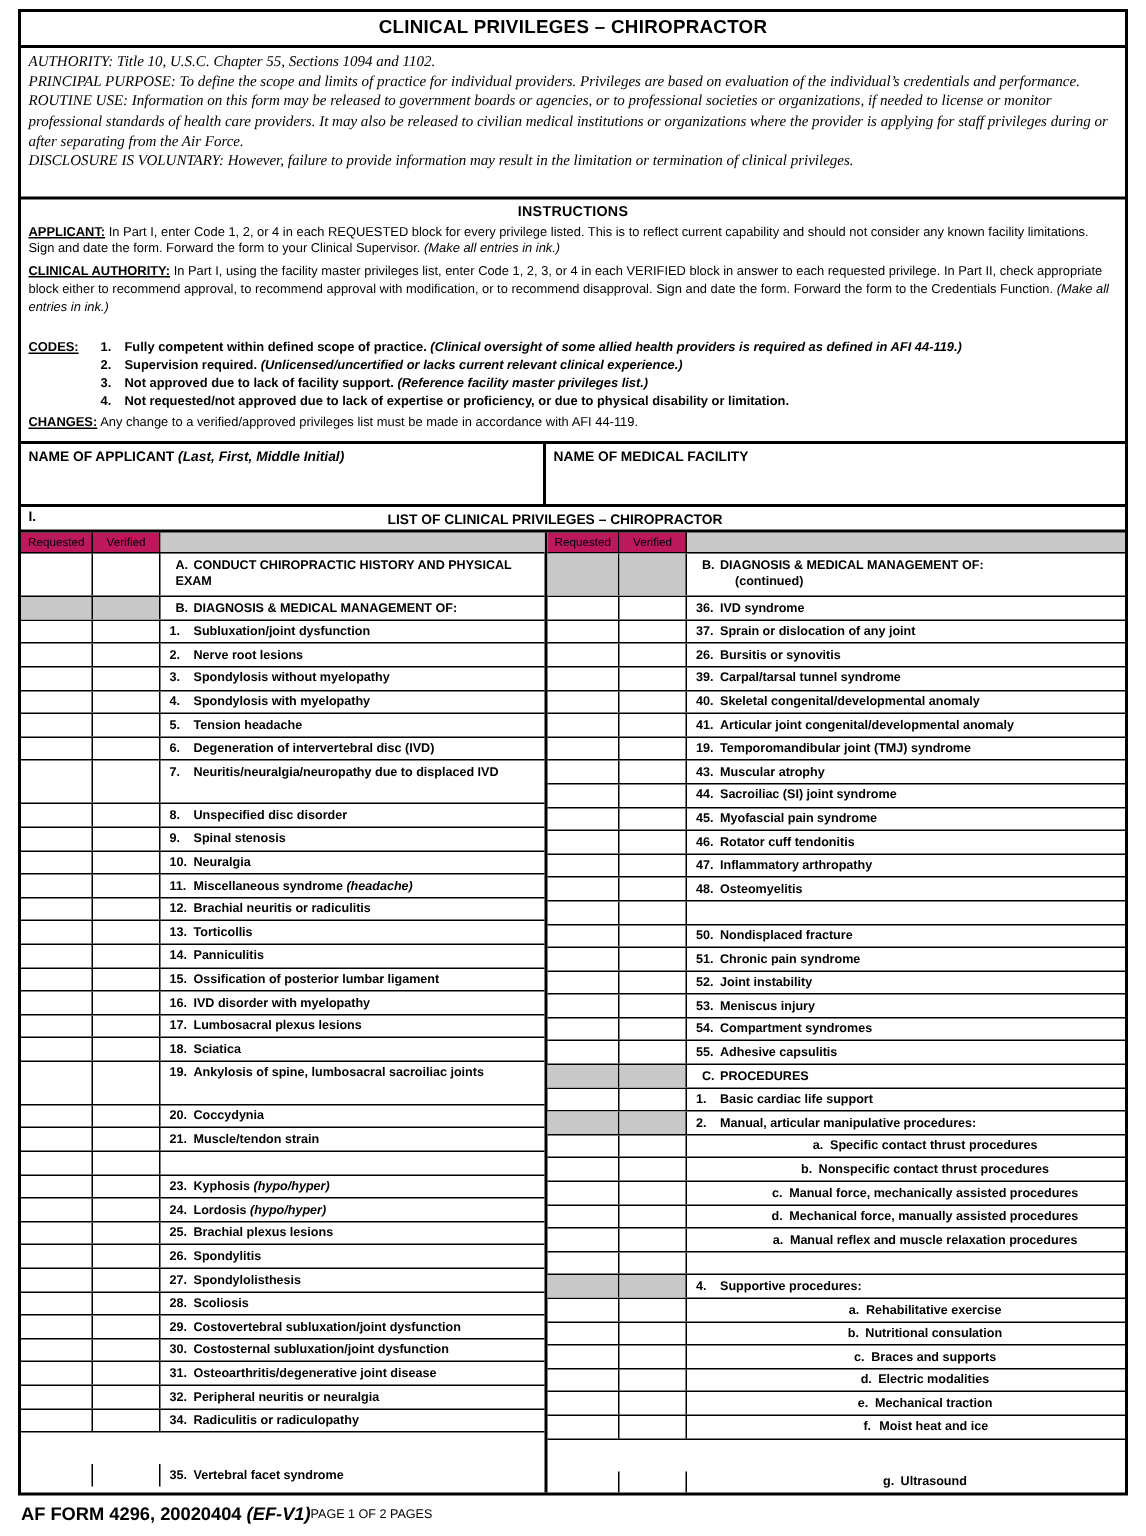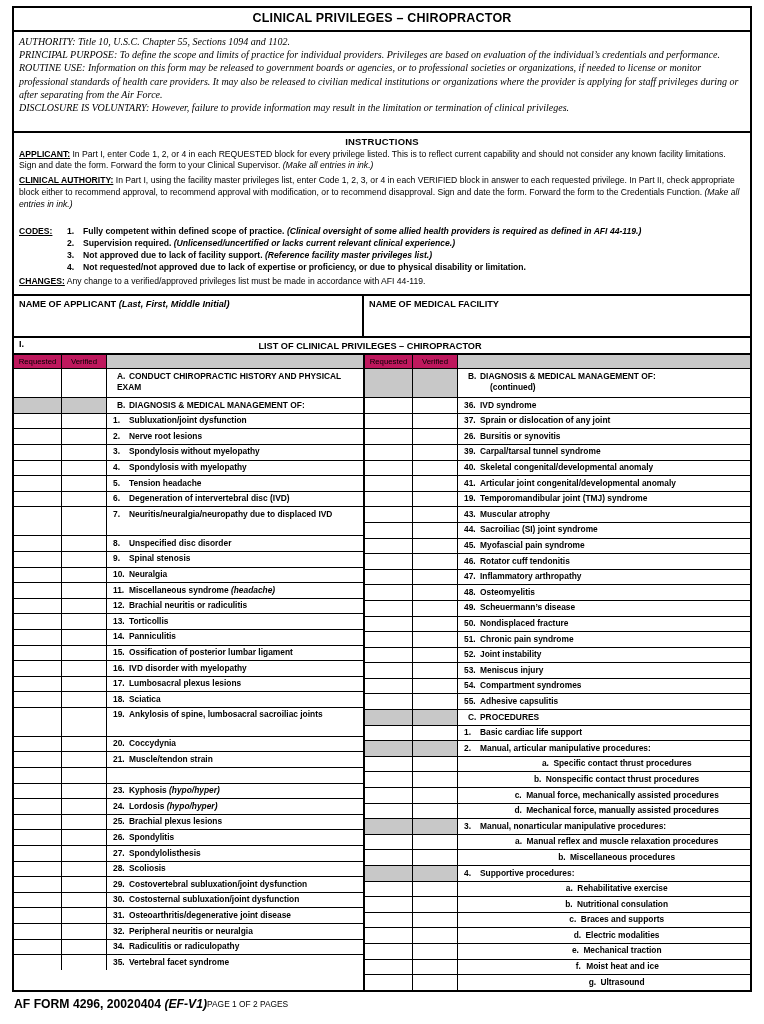--- a/index.html
+++ b/index.html
@@ -168,21 +168,21 @@
     box-sizing: border-box;
   }
   .t-head .c-desc { background: #c8c8c8; }
 
   .t-row {
     display: flex;
     border-bottom: 1px solid #000;
     min-height: 14.6px;
     font-size: 8.4px;
   }
-  .t-row:last-child { border-bottom: none; }
+  .t-row:last-child { border-bottom: none; margin-top: 21px; }
 
   .c-req {
     flex: 0 0 48px;
     border-right: 1px solid #000;
     box-sizing: border-box;
   }
   .c-ver {
     flex: 0 0 45px;
     border-right: 1.5px solid #000;
     box-sizing: border-box;
@@ -575,21 +575,20 @@
               <div class="c-desc lv-item"><span class="mk">47.</span><span>Inflammatory arthropathy</span></div>
             </div>
             <div class="t-row">
               <div class="c-req"></div>
               <div class="c-ver"></div>
               <div class="c-desc lv-item"><span class="mk">48.</span><span>Osteomyelitis</span></div>
             </div>
             <div class="t-row">
               <div class="c-req"></div>
               <div class="c-ver"></div>
-              <div class="c-desc lv-item"><span class="mk">49.</span><span>Scheuermann’s disease</span></div>
             </div>
             <div class="t-row">
               <div class="c-req"></div>
               <div class="c-ver"></div>
               <div class="c-desc lv-item"><span class="mk">50.</span><span>Nondisplaced fracture</span></div>
             </div>
             <div class="t-row">
               <div class="c-req"></div>
               <div class="c-ver"></div>
               <div class="c-desc lv-item"><span class="mk">51.</span><span>Chronic pain syndrome</span></div>
@@ -643,33 +642,27 @@
               <div class="c-req"></div>
               <div class="c-ver"></div>
               <div class="c-desc lv-sub"><span class="mk">c.</span><span>Manual force, mechanically assisted procedures</span></div>
             </div>
             <div class="t-row">
               <div class="c-req"></div>
               <div class="c-ver"></div>
               <div class="c-desc lv-sub"><span class="mk">d.</span><span>Mechanical force, manually assisted procedures</span></div>
             </div>
             <div class="t-row">
-              <div class="c-req shaded"></div>
-              <div class="c-ver shaded"></div>
-              <div class="c-desc lv-item"><span class="mk">3.</span><span>Manual, nonarticular manipulative procedures:</span></div>
-            </div>
-            <div class="t-row">
               <div class="c-req"></div>
               <div class="c-ver"></div>
               <div class="c-desc lv-sub"><span class="mk">a.</span><span>Manual reflex and muscle relaxation procedures</span></div>
             </div>
             <div class="t-row">
               <div class="c-req"></div>
               <div class="c-ver"></div>
-              <div class="c-desc lv-sub"><span class="mk">b.</span><span>Miscellaneous procedures</span></div>
             </div>
             <div class="t-row">
               <div class="c-req shaded"></div>
               <div class="c-ver shaded"></div>
               <div class="c-desc lv-item"><span class="mk">4.</span><span>Supportive procedures:</span></div>
             </div>
             <div class="t-row">
               <div class="c-req"></div>
               <div class="c-ver"></div>
               <div class="c-desc lv-sub"><span class="mk">a.</span><span>Rehabilitative exercise</span></div>

